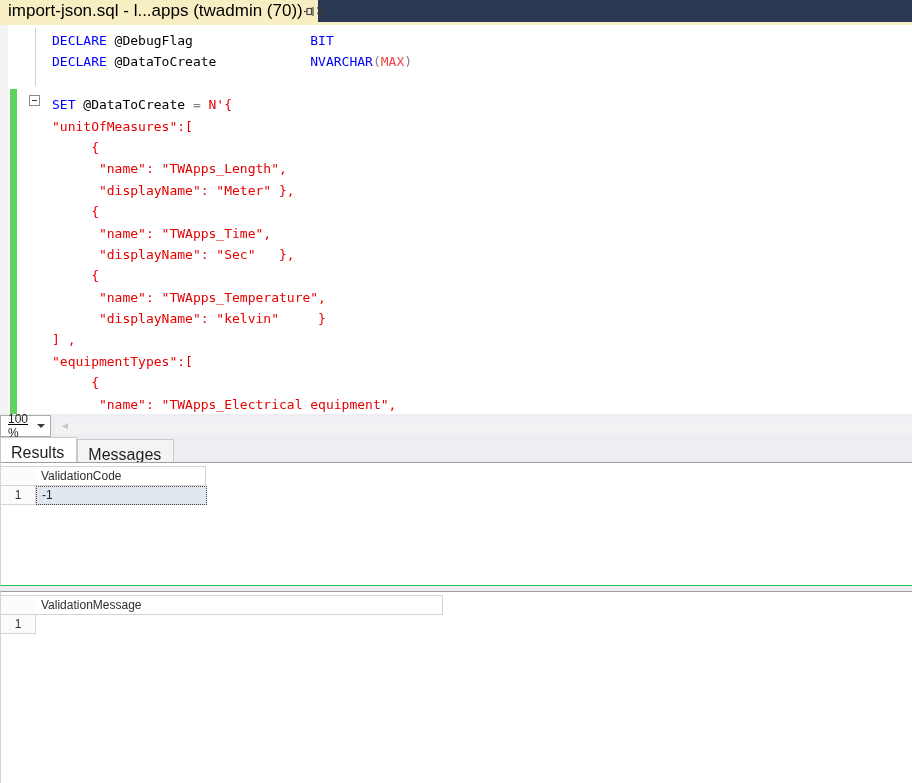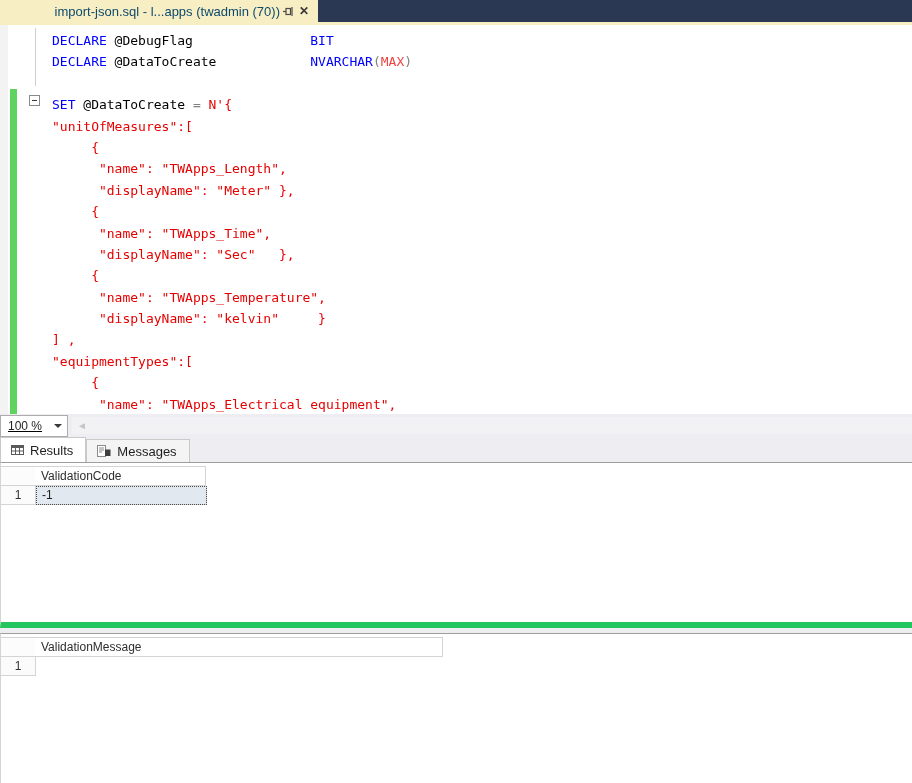--- a/index.html
+++ b/index.html
@@ -4,21 +4,21 @@
 <style>
   * { margin:0; padding:0; box-sizing:border-box; }
   html,body { width:912px; height:783px; overflow:hidden; background:#fff;
               font-family:"Liberation Sans", sans-serif; }
   .window { width:912px; height:783px; display:flex; flex-direction:column; }
 
   
   .tabbar { height:22px; background:#2B3854; display:flex; }
   .doc-tab { width:318px; background:#F8EEC3; display:flex; align-items:center;
              padding:0 6px 0 8px; }
-  .doc-tab .title { font-size:13px; color:#0c4a6e; white-space:nowrap; flex:1;text-align:right; }
+  .doc-tab .title { font-size:17px; color:#000000; white-space:nowrap; flex:1;text-align:right; }
   .doc-tab .pin { width:16px; height:16px; display:flex; align-items:center; justify-content:center; }
   .doc-tab .close { width:16px; height:16px; display:flex; align-items:center; justify-content:center;
                     font-size:12px; color:#3a3a3a; font-weight:bold; }
   .accent-strip { height:3px; background:#F8EEC3; }
 
   
   .editor { position:relative; height:389px; background:#fff; overflow:hidden; }
   .ind-margin { position:absolute; left:0; top:0; bottom:0; width:8px; background:#F3F3F3; }
   .change-bar { position:absolute; left:10px; top:64px; bottom:0; width:7px; background:#5FD35F; }
   .outline-vline { position:absolute; left:35px; top:3px; height:58px; width:1px; background:#CFCFCF; }
@@ -29,37 +29,37 @@
              font-size:13px; line-height:21.4px; color:#000; }
   .cl { white-space:pre; height:21.4px; }
   .kw { color:#0000FF; }
   .str { color:#E60000; }
   .fn { color:#ef4444; }
   .op { color:#808080; }
   .id { color:#000000; }
 
   
   .zoombar { height:23px; background:#EEEEF2; display:flex; align-items:center; }
-  .zoom-combo { width:68px; height:22px; background:#fff; border:1px solid #ACACAC;
+  .zoom-combo { width:51px; height:22px; background:#fff; border:1px solid #ACACAC;
                 display:flex; align-items:center; padding:0 5px 0 7px;text-decoration:underline; }
   .zoom-combo .zval { font-size:12px; color:#1e1e1e; flex:1; }
   .zoom-combo .arr { width:0; height:0; border-left:4px solid transparent;
                      border-right:4px solid transparent; border-top:4px solid #3a3a3a; }
   .hscroll { flex:1; height:17px; margin-left:4px; background:#F2F2F4; display:flex; align-items:center; }
   .hscroll .larrow { color:#C6C6C6; font-size:10px; margin-left:5px; }
 
   
   .rtabs { height:25px; background:#EEEEF2; display:flex; align-items:flex-end; }
-  .rtab { display:flex; align-items:center; gap:6px; padding:0 12px 0 10px; font-size:13px; color:#1e1e1e; }
+  .rtab { display:flex; align-items:center; gap:6px; padding:0 12px 0 10px; font-size:16px; color:#1e1e1e;flex-direction:column; }
   .rtab.active { height:25px; background:#FFFFFF; border:1px solid #C9C9C9; border-bottom:none; }
   .rtab.inactive { height:23px; background:#F4F4F4; border:1px solid #C9C9C9; border-bottom:none; }
 
   
   .pane { background:#fff; border-top:1px solid #9E9E9E; border-left:1px solid #D4D4D4; }
-  .pane1 { height:166px; border-bottom:6px solid #22c55e; }
+  .pane1 { height:124px; border-bottom:1px solid #22c55e; }
   .gap { height:5px; background:#EEEEF2; }
   .pane2 { flex:1; }
   .grid { margin-top:3px; font-size:12px; }
   .g-row { display:flex; }
   .g-corner { width:35px; height:20px; background:#FCFCFC;
               border:1px solid #D4D4D4; border-left:none; }
   .g-colhead { height:20px; background:#FFFFFF; border:1px solid #D4D4D4; border-left:none;
                margin-left:-1px; padding-left:6px; line-height:19px; color:#2E2E2E; }
   .g-rowhead { width:35px; height:19px; background:#FBFBFB; border-right:1px solid #D4D4D4;
                border-bottom:1px solid #D4D4D4; text-align:center; line-height:19px; color:#333; }

